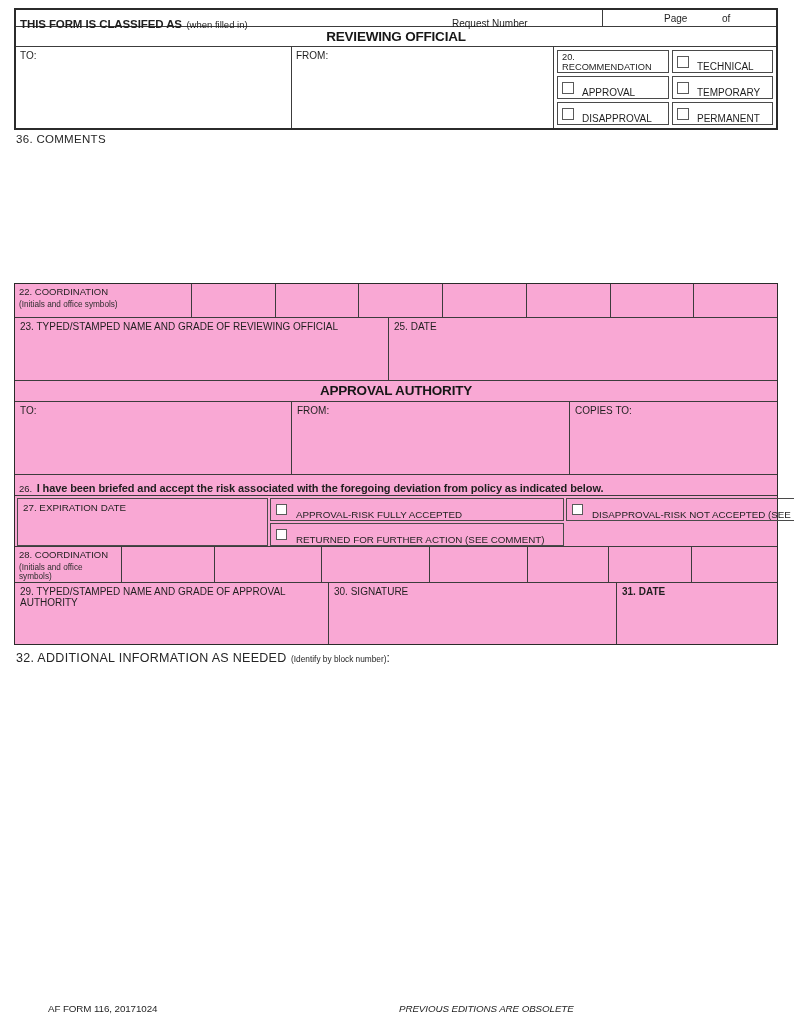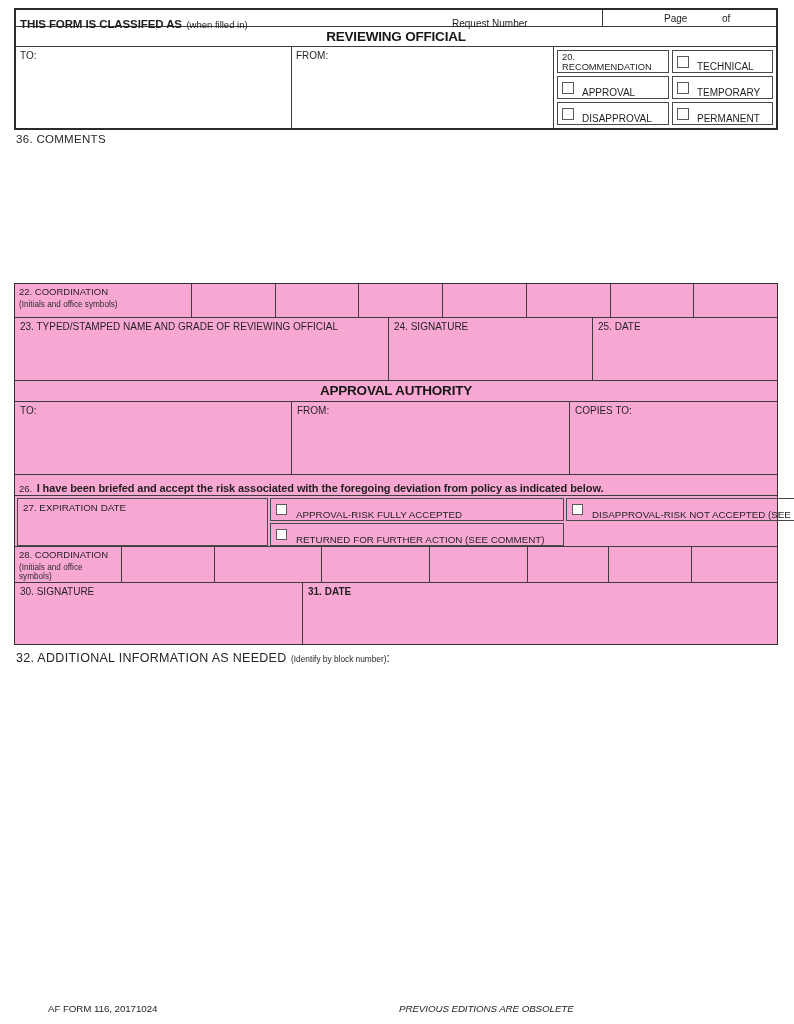--- a/index.html
+++ b/index.html
@@ -200,23 +200,20 @@
       <div class="cell coord-cell"></div>
       <div class="cell coord-cell"></div>
       <div class="cell coord-cell"></div>
       <div class="cell coord-cell"></div>
     </div>
 
     <div class="row r23">
       <div class="cell name23">
         <span>23. TYPED/STAMPED NAME AND GRADE OF REVIEWING OFFICIAL</span>
       </div>
-      <div class="cell sig24">
-        <span>24. SIGNATURE</span>
-      </div>
       <div class="cell date25">
         <span>25. DATE</span>
       </div>
     </div>
 
     <div class="banner2">APPROVAL AUTHORITY</div>
 
     <div class="row r-tofc">
       <div class="cell to2">
         <span>TO:</span>
@@ -260,20 +257,23 @@
       <div class="cell coord-cell w28-1"></div>
       <div class="cell coord-cell w28-2"></div>
       <div class="cell coord-cell w28-3"></div>
       <div class="cell coord-cell w28-4"></div>
       <div class="cell coord-cell w28-5"></div>
       <div class="cell coord-cell w28-6"></div>
       <div class="cell coord-cell w28-7"></div>
     </div>
 
     <div class="row r29">
+      <div class="cell name29">
+        <span>29. TYPED/STAMPED NAME AND GRADE OF APPROVAL AUTHORITY</span>
+      </div>
       <div class="cell sig30">
         <span>30. SIGNATURE</span>
       </div>
       <div class="cell date31">
         <span>31. DATE</span>
       </div>
     </div>
   </div>
 
   <div class="addl-label">

